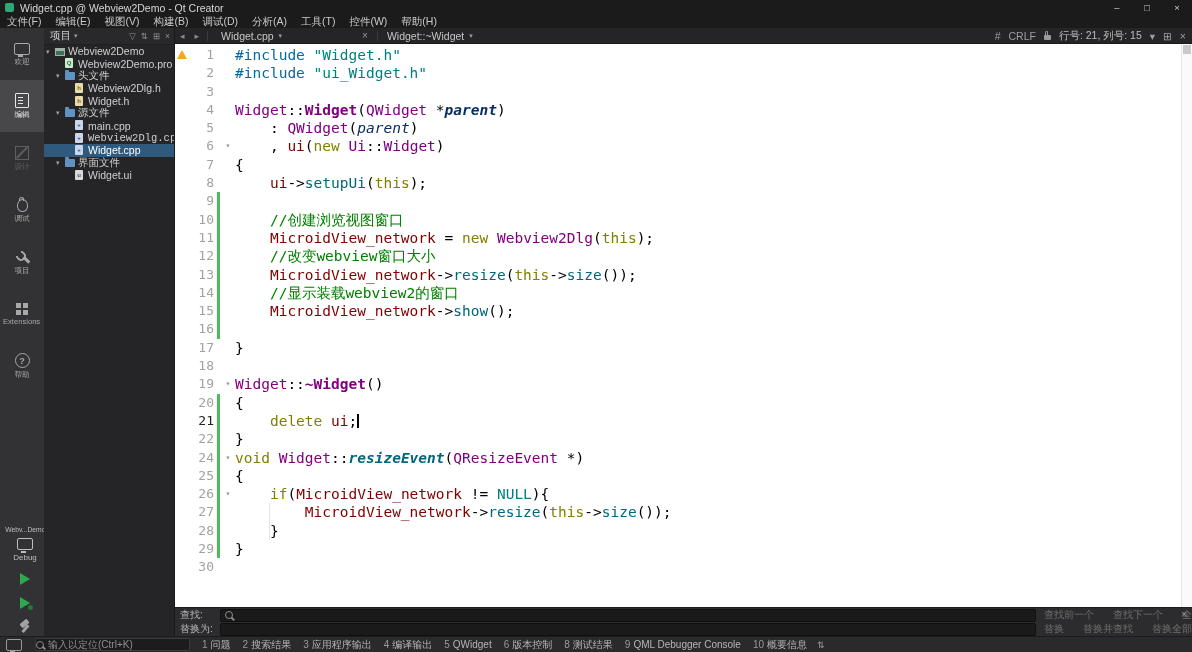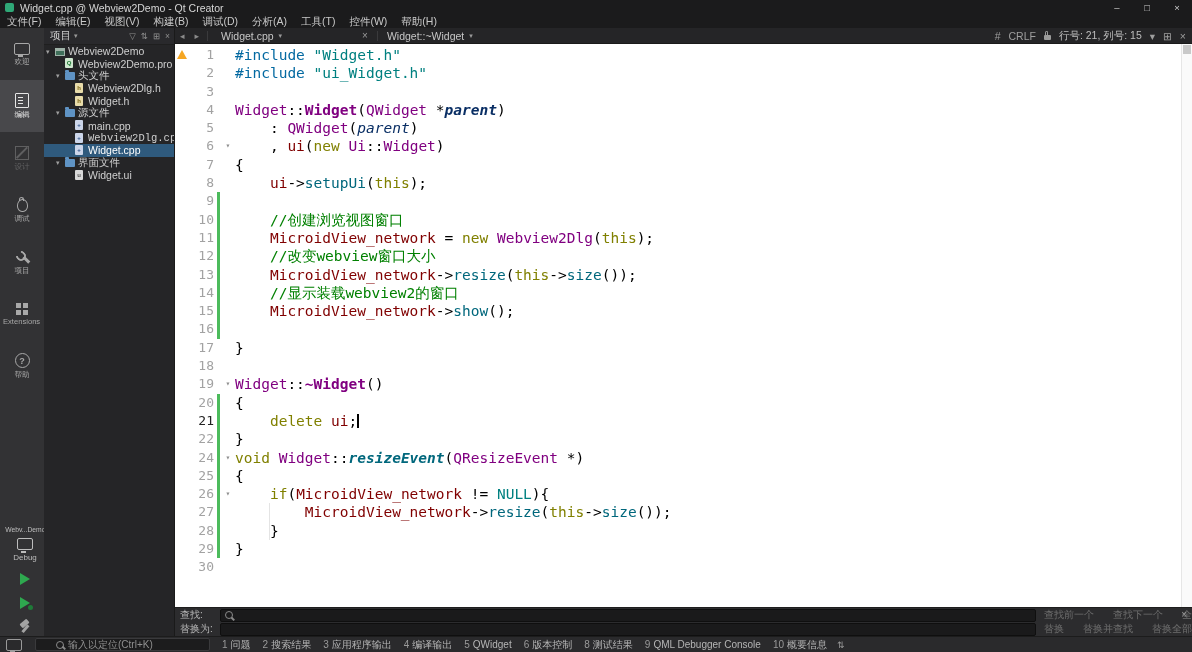--- a/index.html
+++ b/index.html
@@ -127,21 +127,21 @@
   .mag{width:6px;height:6px;border:1.5px solid #8a8a8a;border-radius:50%;position:relative;flex:none;}
   .mag::after{content:'';position:absolute;width:4px;height:1.5px;background:#8a8a8a;transform:rotate(45deg);right:-3px;bottom:-1px;}
   .fr-btns{display:flex;gap:19px;margin-left:8px;color:#6e6e6e;white-space:nowrap;}
   .find-close{position:absolute;right:5px;top:1px;color:#9a9a9a;font-size:10px;}
 
   
   .statusbar{position:absolute;left:0;top:636px;width:1192px;height:16px;background:#2a2a2c;border-top:1px solid #1c1c1c;
              display:flex;align-items:center;font-size:10px;color:#b5b5b5;box-sizing:border-box;}
   .sb-screen{margin-left:6px;color:#9a9a9a;}
   .locator{width:153px;height:11px;background:#1c1c1d;border:1px solid #3a3a3c;border-radius:2px;margin-left:13px;
-           display:flex;align-items:center;gap:4px;padding-left:20px;color:#8f8f8f;flex:none;}
+           display:flex;align-items:center;gap:4px;padding-left:0;color:#8f8f8f;flex:none;}
   .panes{display:flex;margin-left:6px;align-items:center;}
   .pane{padding:0 6px;display:flex;gap:3px;align-items:center;}
   .pane-num{color:#9a9a9a;}
   .pane-chevron{color:#9a9a9a;font-size:9px;padding:0 4px;}
 </style>
 </head>
 <body>
 
 <div id="app">
 

